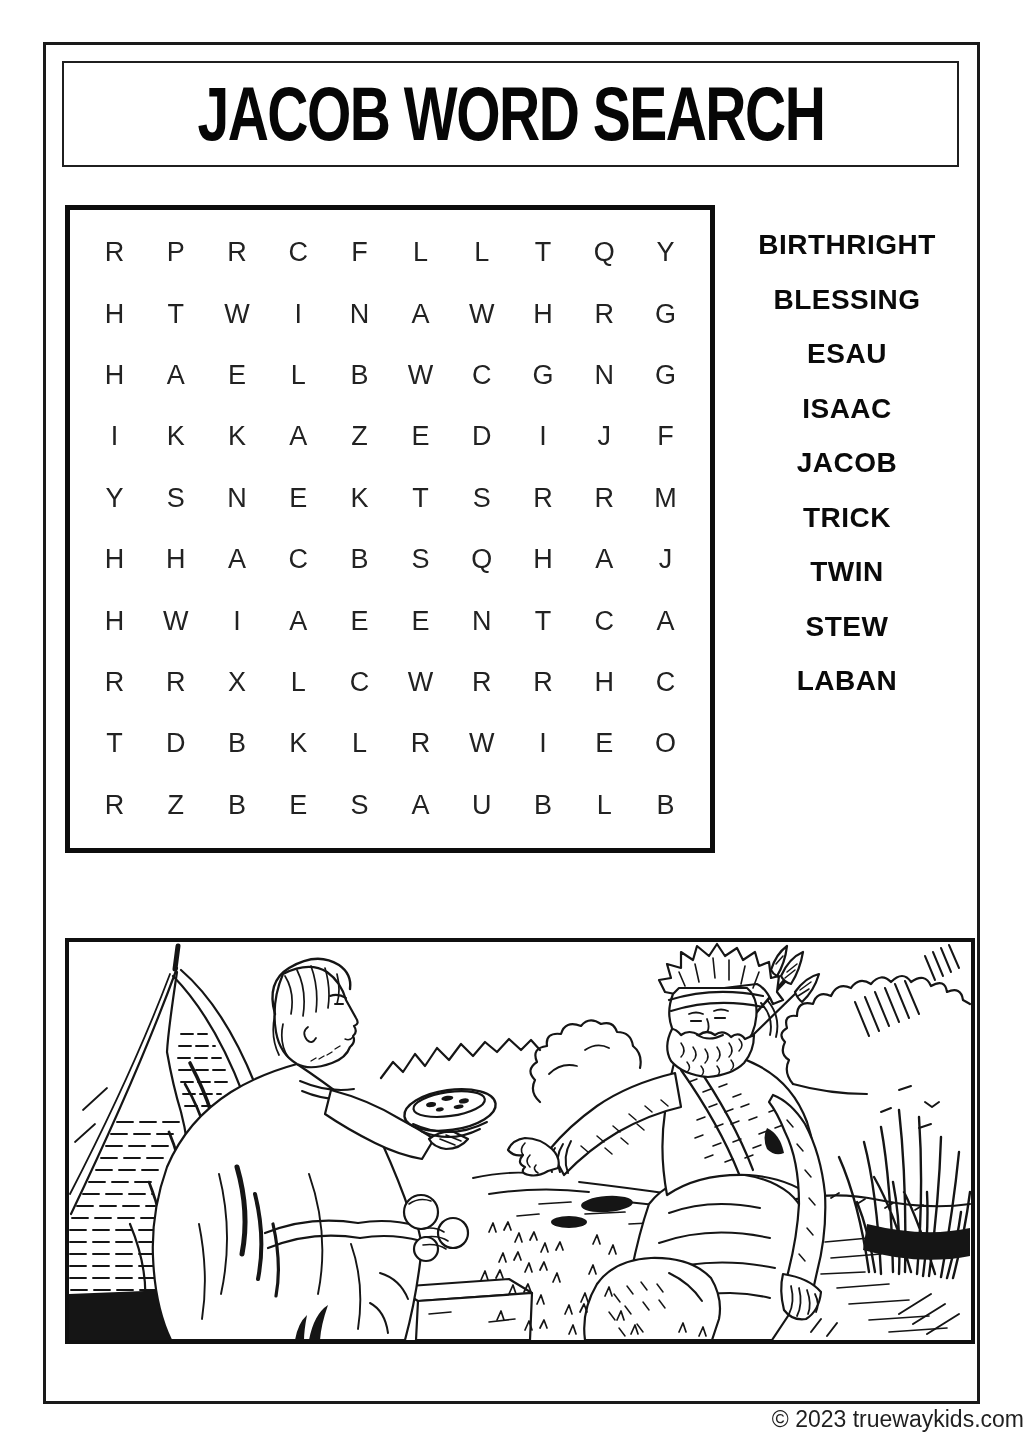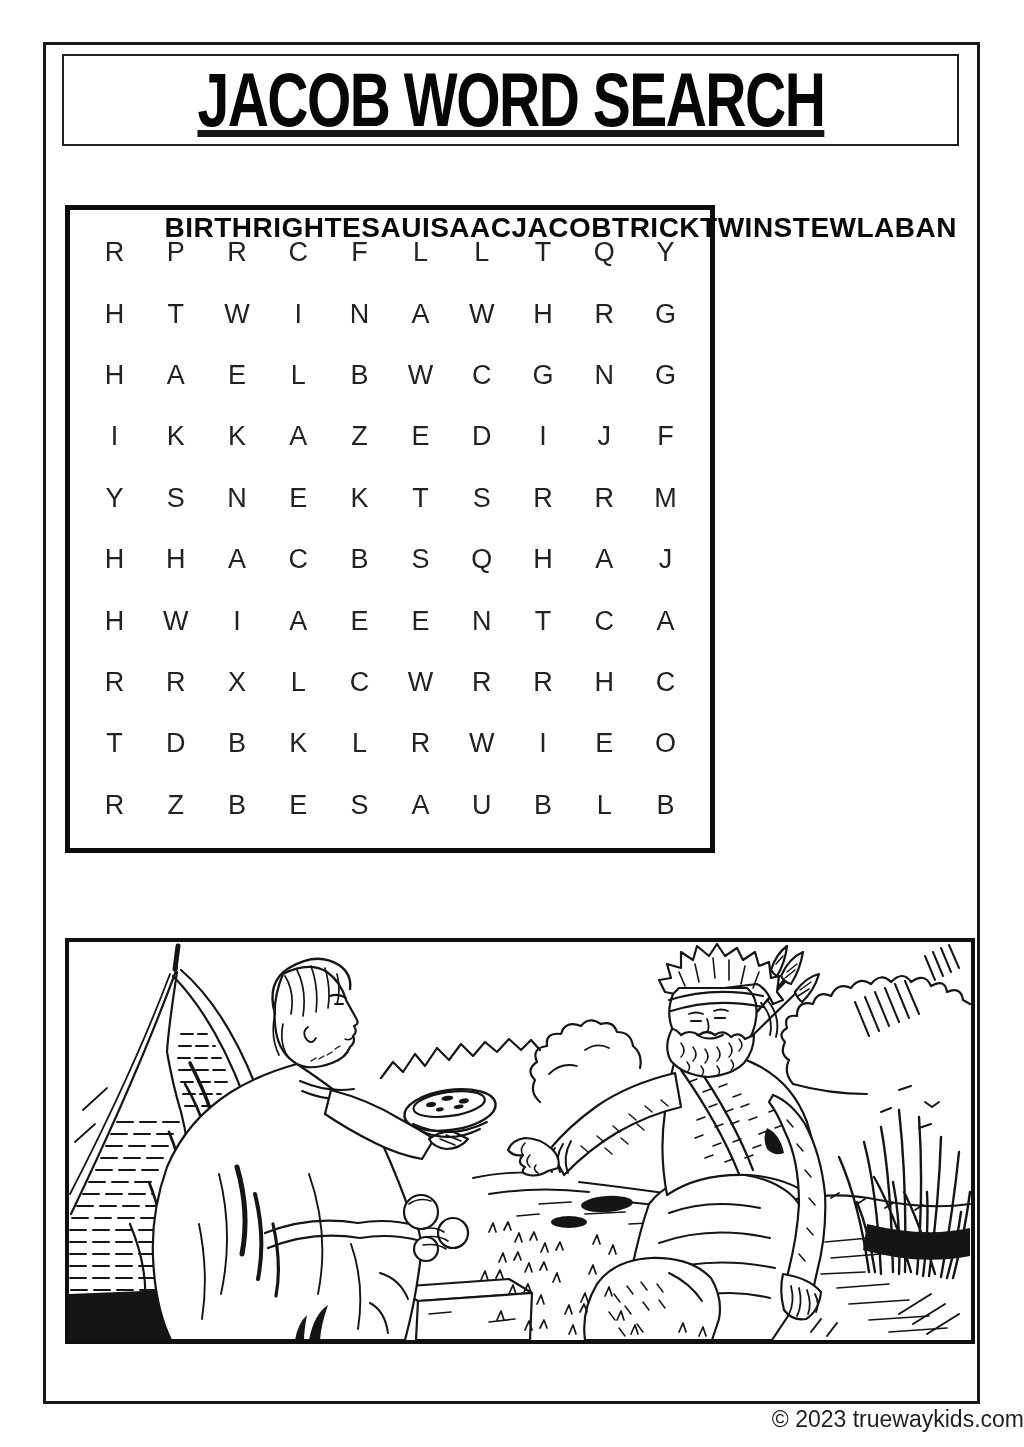--- a/index.html
+++ b/index.html
@@ -6,43 +6,42 @@
   html,body { background:#ffffff; }
   body {
     width:1024px; height:1447px; position:relative;
     font-family:"Liberation Sans", sans-serif; color:#151515;
   }
   .page-frame {
     position:absolute; left:43px; top:42px; width:937px; height:1362px;
     border:3px solid #1a1a1a; background:#ffffff;
   }
   .title-box {
-    position:absolute; left:62px; top:54px; width:897px; height:92px;
+    position:absolute; left:62px; top:61px; width:897px; height:106px;
     border:2px solid #1f1f1f; display:flex; align-items:center; justify-content:center;
     overflow:hidden;
-    text-decoration:underline;
   }
   .title-text {
     font-size:76px; font-weight:700; letter-spacing:-2px; color:#060606;
     transform:scaleX(0.75); transform-origin:center; white-space:nowrap;
     line-height:1;
   }
   .grid-box {
     position:absolute; left:65px; top:205px; width:650px; height:648px;
     border:5px solid #0d0d0d; background:#fff;
     display:grid; grid-template-columns:repeat(10,1fr); grid-template-rows:repeat(10,1fr);
     padding:12px 14px;
   }
   .grid-box .cell {
     display:flex; align-items:center; justify-content:center;
     font-size:27px; font-weight:400; color:#222222;
   }
   .word-list {
-    position:absolute; left:737px; top:201px; width:220px;
-    display:flex; justify-content:flex-end;
+    position:absolute; left:737px; top:218px; width:220px;
+    display:flex; flex-direction:column;
   }
   .word-list .word {
     height:54.5px; display:flex; align-items:center; justify-content:center;
     font-size:28px; font-weight:700; color:#0a0a0a; letter-spacing:0.5px;
   }
   .illus-box {
     position:absolute; left:65px; top:938px; width:910px; height:406px;
     border:4px solid #101010; background:#fff; overflow:hidden;
   }
   .illus-box svg { display:block; width:100%; height:100%; }
@@ -158,20 +157,21 @@
     <div class="cell">S</div>
     <div class="cell">A</div>
     <div class="cell">U</div>
     <div class="cell">B</div>
     <div class="cell">L</div>
     <div class="cell">B</div>
   </div>
 
 <div class="word-list">
     <div class="word">BIRTHRIGHT</div>
+    <div class="word">BLESSING</div>
     <div class="word">ESAU</div>
     <div class="word">ISAAC</div>
     <div class="word">JACOB</div>
     <div class="word">TRICK</div>
     <div class="word">TWIN</div>
     <div class="word">STEW</div>
     <div class="word">LABAN</div>
   </div>
 
 <div class="illus-box">

